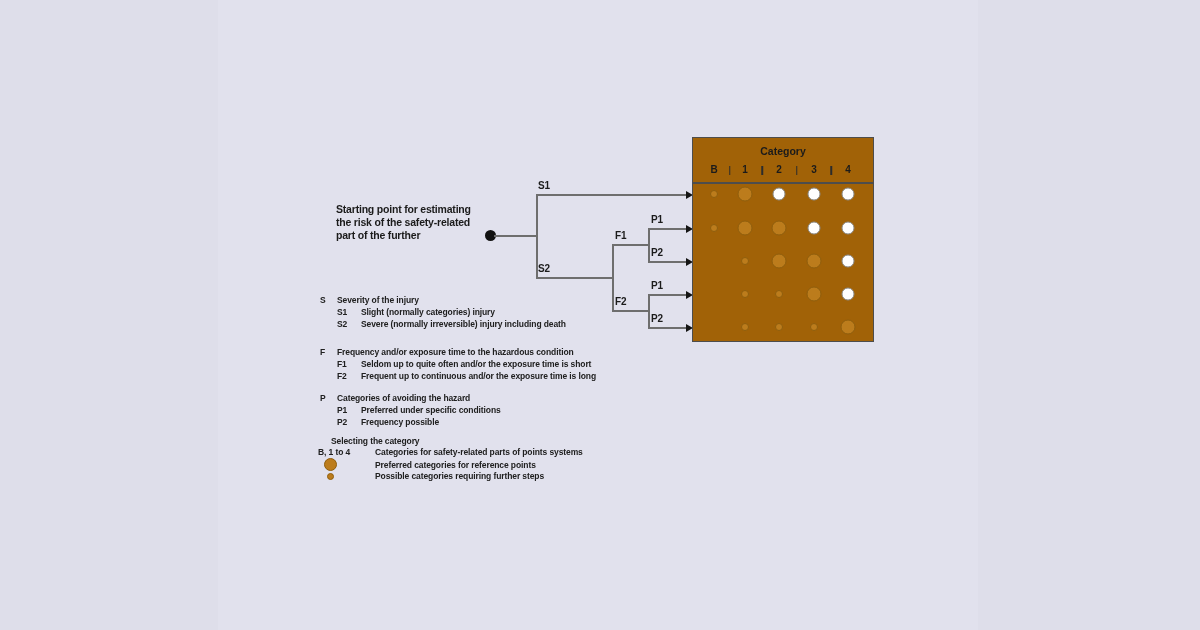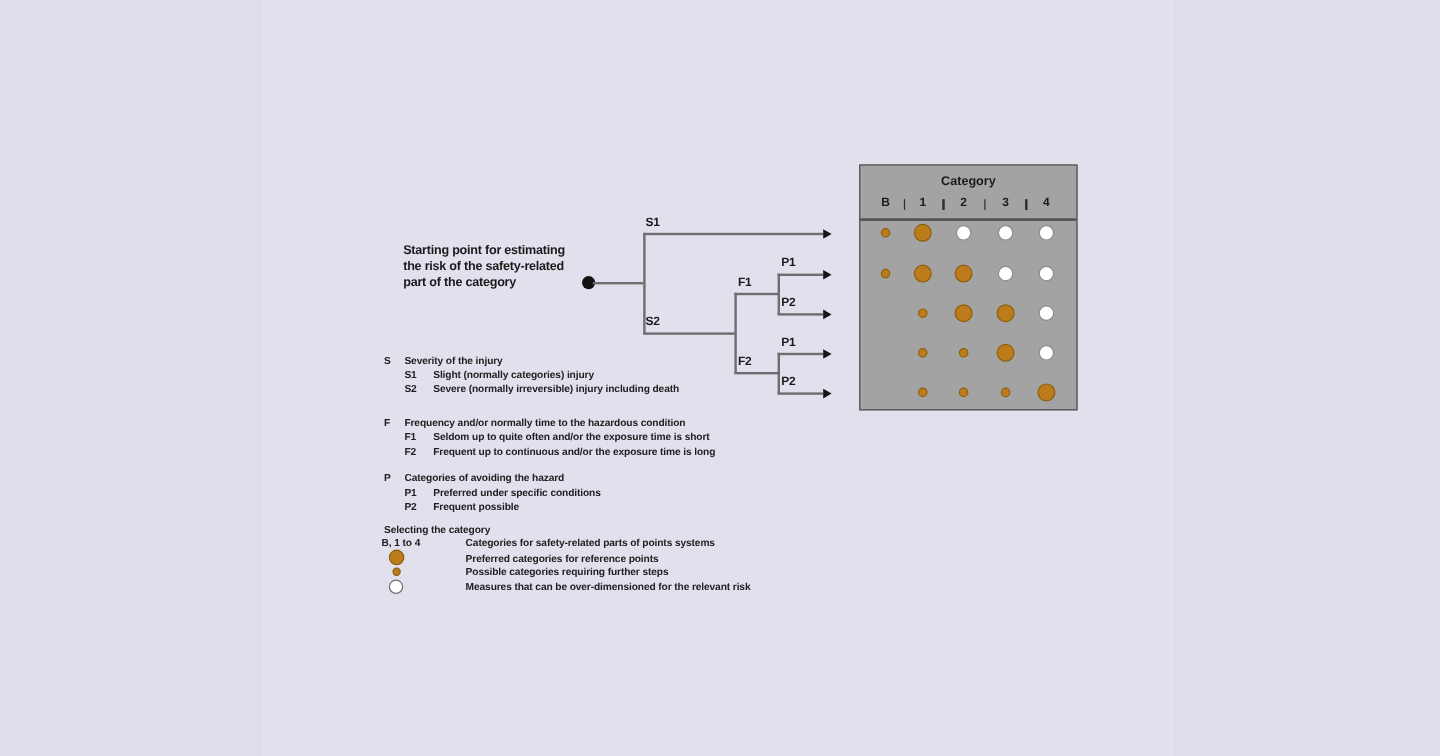--- a/index.html
+++ b/index.html
@@ -16,22 +16,22 @@
              border-left:7px solid #151515;
              border-top:4px solid transparent;border-bottom:4px solid transparent;}
   .tree-label{position:absolute;font-size:10px;font-weight:700;letter-spacing:-0.2px;}
 
   .start-text{position:absolute;left:336px;top:203px;width:160px;
               font-size:10.5px;line-height:13px;font-weight:700;letter-spacing:-0.2px;}
   .start-dot{position:absolute;left:485px;top:230px;width:11px;height:11px;
              border-radius:50%;background:#121212;}
 
   
-  .risk-table{position:absolute;left:716px;top:137px;width:180px;height:203px;
-              background:#a3a3a3;border:1.5px solid #4d4d4d;}
+  .risk-table{position:absolute;left:692px;top:137px;width:180px;height:203px;
+              background:#a16207;border:1.5px solid #4d4d4d;}
   .table-title{position:absolute;top:7px;left:0;width:100%;text-align:center;
                font-size:10.5px;line-height:12px;font-weight:700;}
   .col-label{position:absolute;top:26px;transform:translateX(-50%);
              font-size:10px;line-height:12px;font-weight:700;}
   .col-sep{position:absolute;top:28px;width:1.5px;height:9px;background:#2c2c2c;
            transform:translateX(-50%);}
   .header-rule{position:absolute;top:44px;left:0;width:100%;height:1.5px;background:#4d4d4d;}
   .dot{position:absolute;border-radius:50%;transform:translate(-50%,-50%);box-sizing:border-box;}
   .dot.large{width:15px;height:15px;background:var(--orange,#bc7c1c);border:1px solid #8f5e0d;}
   .dot.small{width:8px;height:8px;background:var(--orange,#bc7c1c);border:1px solid #8f5e0d;}
@@ -39,44 +39,44 @@
 
   
   .def-group{position:absolute;left:320px;font-size:8.5px;font-weight:700;
              line-height:12px;letter-spacing:-0.1px;color:#202020;white-space:nowrap;}
   .def-row{display:flex;}
   .def-key{width:17px;flex:none;}
   .def-sub{margin-left:17px;}
   .def-subkey{width:24px;flex:none;}
 
   
-  .sel-title{position:absolute;left:320px;top:436px;font-size:8.5px;font-weight:700;
+  .sel-title{position:absolute;left:331px;top:436px;font-size:8.5px;font-weight:700;
              letter-spacing:-0.1px;color:#202020;}
   .sel-row{position:absolute;left:318px;display:flex;align-items:center;
            font-size:8.5px;font-weight:700;letter-spacing:-0.1px;color:#202020;white-space:nowrap;}
-  .sel-slot{width:70px;flex:none;display:flex;align-items:center;}
+  .sel-slot{width:57px;flex:none;display:flex;align-items:center;}
   .sel-key{font-weight:700;}
   .leg-dot{border-radius:50%;flex:none;box-sizing:border-box;}
   .leg-dot.large{width:13px;height:13px;background:var(--orange,#bc7c1c);
                  border:1px solid #8f5e0d;margin-left:6px;}
   .leg-dot.small{width:7px;height:7px;background:var(--orange,#bc7c1c);
                  border:1px solid #8f5e0d;margin-left:9px;}
   .leg-dot.open{width:12px;height:12px;background:#ffffff;
                 border:1.5px solid #6f6f6f;margin-left:6px;}
 </style>
 </head>
 <body>
 
 <div class="stage">
   <div class="panel"></div>
 
   <div class="start-text">
     <div>Starting point for estimating</div>
     <div>the risk of the safety-related</div>
-    <div>part of the category</div>
+    <div>part of the further</div>
   </div>
   <div class="start-dot"></div>
 
   <div class="hline" style="left:494px;top:235px;width:42px;"></div>
   <div class="vline" style="left:536px;top:194px;height:84px;"></div>
   <div class="hline" style="left:536px;top:194px;width:150px;"></div>
   <div class="hline" style="left:536px;top:277px;width:77px;"></div>
   <div class="vline" style="left:612px;top:244px;height:67px;"></div>
   <div class="hline" style="left:612px;top:244px;width:37px;"></div>
   <div class="hline" style="left:612px;top:310px;width:37px;"></div>
@@ -153,21 +153,21 @@
     </div>
     <div class="def-row def-sub">
       <span class="def-subkey">S2</span>
       <span>Severe (normally irreversible) injury including death</span>
     </div>
   </div>
 
   <div class="def-group" style="top:346px;">
     <div class="def-row">
       <span class="def-key">F</span>
-      <span>Frequency and/or normally time to the hazardous condition</span>
+      <span>Frequency and/or exposure time to the hazardous condition</span>
     </div>
     <div class="def-row def-sub">
       <span class="def-subkey">F1</span>
       <span>Seldom up to quite often and/or the exposure time is short</span>
     </div>
     <div class="def-row def-sub">
       <span class="def-subkey">F2</span>
       <span>Frequent up to continuous and/or the exposure time is long</span>
     </div>
   </div>
@@ -176,21 +176,21 @@
     <div class="def-row">
       <span class="def-key">P</span>
       <span>Categories of avoiding the hazard</span>
     </div>
     <div class="def-row def-sub">
       <span class="def-subkey">P1</span>
       <span>Preferred under specific conditions</span>
     </div>
     <div class="def-row def-sub">
       <span class="def-subkey">P2</span>
-      <span>Frequent possible</span>
+      <span>Frequency possible</span>
     </div>
   </div>
 
   <div class="sel-title">Selecting the category</div>
 
   <div class="sel-row" style="top:447px;">
     <span class="sel-slot">
       <span class="sel-key">B, 1 to 4</span>
     </span>
     <span>Categories for safety-related parts of points systems</span>
@@ -203,19 +203,13 @@
     <span>Preferred categories for reference points</span>
   </div>
 
   <div class="sel-row" style="top:471px;">
     <span class="sel-slot">
       <span class="leg-dot small"></span>
     </span>
     <span>Possible categories requiring further steps</span>
   </div>
 
-  <div class="sel-row" style="top:483px;">
-    <span class="sel-slot">
-      <span class="leg-dot open"></span>
-    </span>
-    <span>Measures that can be over-dimensioned for the relevant risk</span>
-  </div>
 </div>
 
 </body></html>

